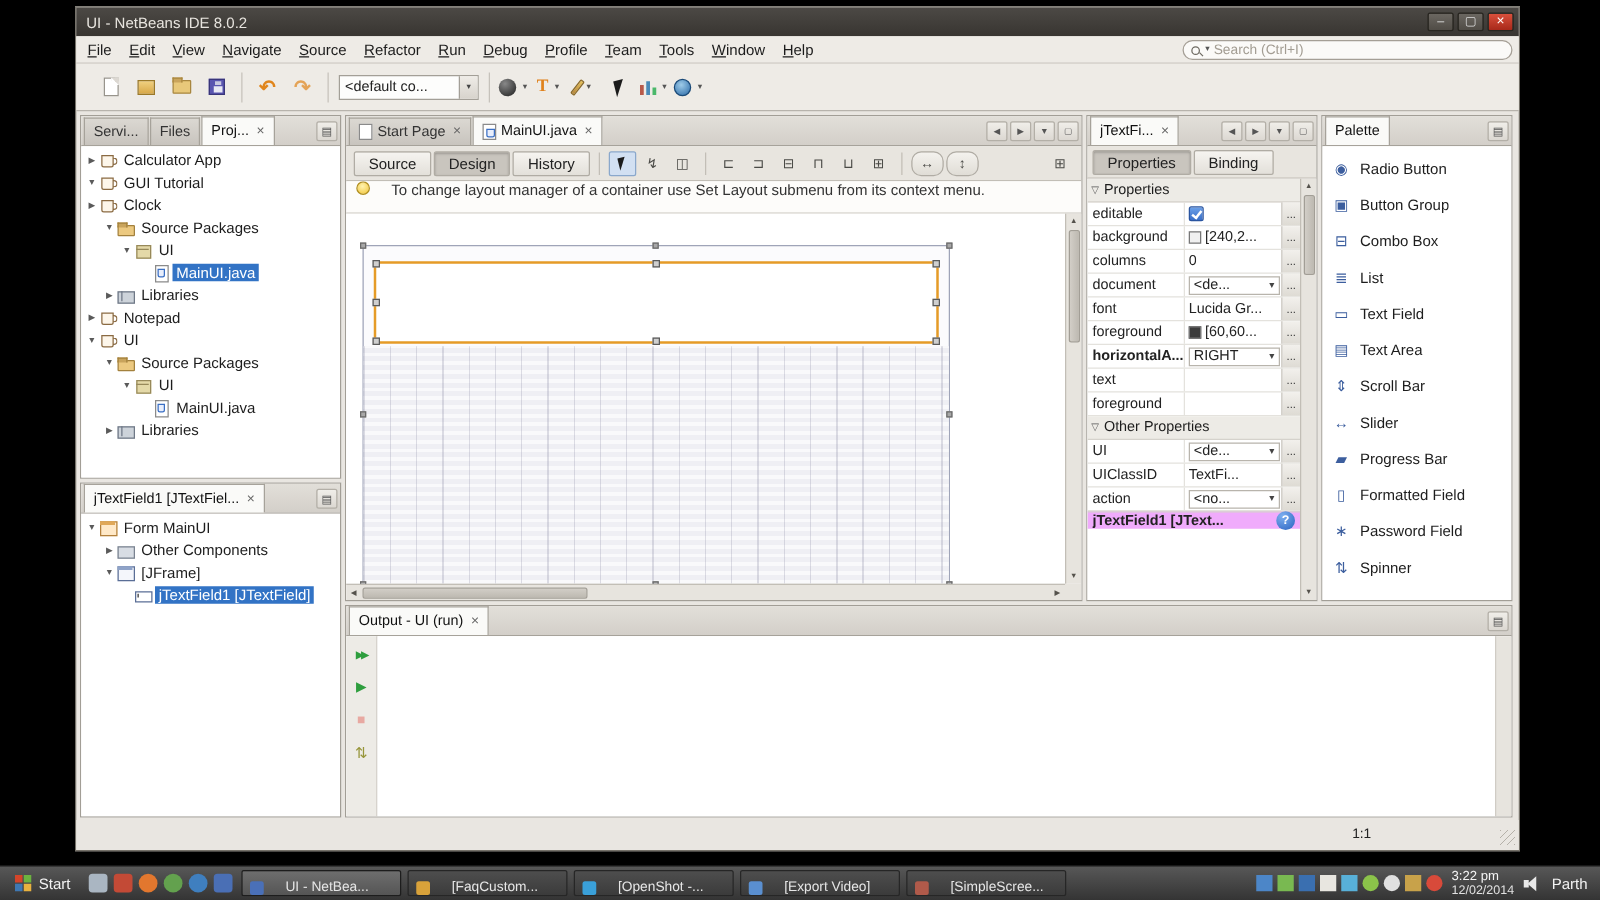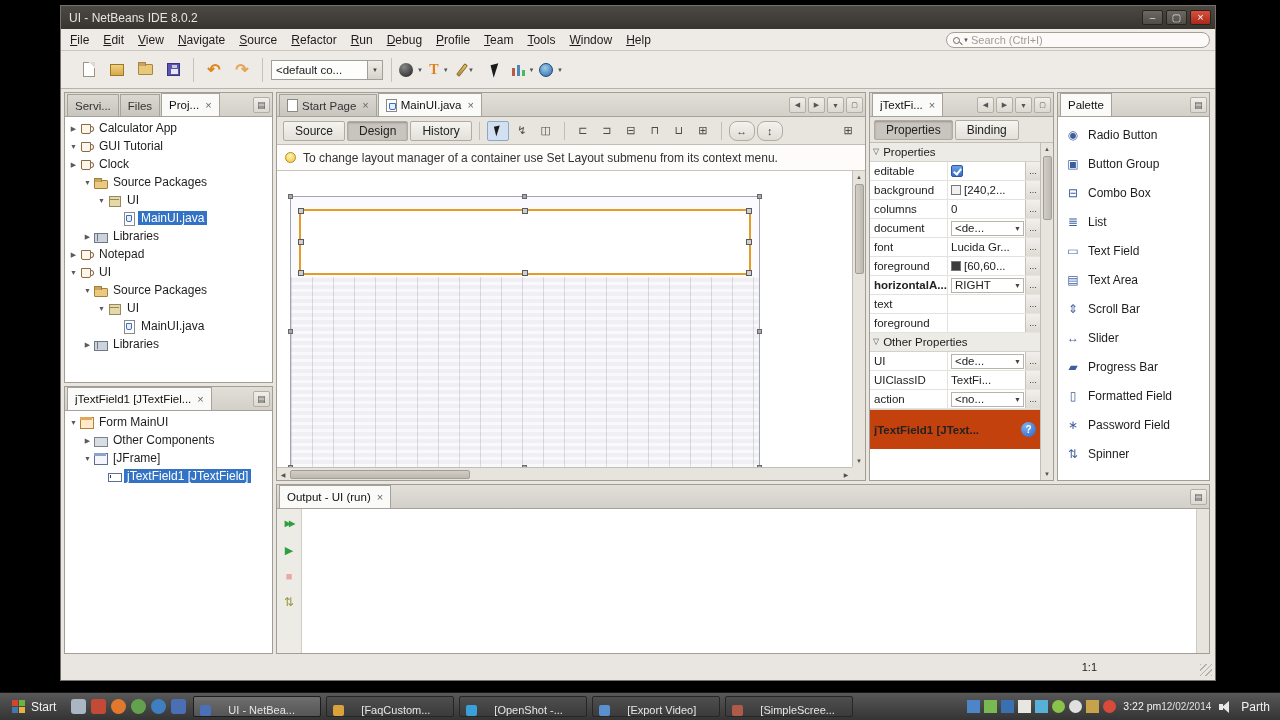--- a/index.html
+++ b/index.html
@@ -96,21 +96,21 @@
 .ic-java::after{content:"";position:absolute;left:2px;top:3px;width:5px;height:5px;border:1px solid #3a6fc4;border-radius:0 0 2px 2px;background:#e8eefc}
 .design-toolbar{position:absolute;left:0;right:0;top:24px;height:28px;background:#e8e5df;border-bottom:1px solid #c2beb6;display:flex;align-items:center;padding:0 6px;gap:2px}
 .view-switch{display:flex;gap:2px}
 .view-btn{padding:2px 11px;font-size:12px;color:#222;background:linear-gradient(#f6f4f0,#e3e0da);border:1px solid #b0aca4;border-radius:2px;white-space:nowrap}
 .view-btn.active{background:#c9c5be;box-shadow:inset 0 1px 2px rgba(0,0,0,.25)}
 .dtb{min-width:22px;height:20px;display:flex;align-items:center;justify-content:center;font-size:11px;color:#4a4a46;border:1px solid transparent;border-radius:2px}
 .dtb.active{background:#d2e0f2;border-color:#8aa8cc}
 .dtb.pill{border:1px solid #b0aca4;background:linear-gradient(#f4f2ee,#e0ddd6);border-radius:8px;min-width:26px}
 .dtb.right{margin-left:auto}
 .dsep{width:1px;height:18px;background:#c2beb6;margin:0 5px}
-.hintbar{position:absolute;left:0;right:0;top:52px;height:26px;background:#fdfcfa;border-bottom:1px solid #c9c5bd;display:flex;align-items:center;padding:0 8px;gap:7px;overflow:hidden}
+.hintbar{position:absolute;left:0;right:0;top:52px;height:26px;background:#fdfcfa;border-bottom:1px solid #c9c5bd;display:flex;align-items:flex-start;padding:0 8px;gap:17px;overflow:hidden}
 .bulb{width:11px;height:11px;border-radius:50%;background:radial-gradient(circle at 4px 3px,#fff3b0,#f2c435);border:1px solid #b08f22;flex:none}
 .hint-text{font-size:12px;color:#333;white-space:nowrap;overflow:hidden}
 .design-area{position:absolute;left:0;right:0;top:78px;bottom:0;background:#fff}
 .canvas{position:absolute;left:0;top:0;right:13px;bottom:13px;background:#fff;overflow:hidden}
 .jframe{position:absolute;left:13px;top:25px;width:470px;height:272px;background:#fbfbfd;border:1px solid #9fa4b8}
 .stripes{position:absolute;left:0;right:0;top:80px;bottom:0;background-color:#efeff4;background-image:repeating-linear-gradient(90deg,rgba(140,140,165,.28) 0 1px,transparent 1px 21px),repeating-linear-gradient(0deg,rgba(255,255,255,.65) 0 3px,transparent 3px 7px)}
 .jtextfield{position:absolute;left:8px;top:12px;width:452px;height:66px;background:#fff;border:2px solid #e59b27;z-index:2}
 .handle{position:absolute;width:6px;height:6px;background:#cfcfcf;border:1px solid #5a5a5a;z-index:3}
 .handle.fh{background:#a8a8a8;border-color:#6a6a6a;width:5px;height:5px}
 .h-tl{left:-3px;top:-3px}.h-tm{left:50%;top:-3px;margin-left:-3px}.h-tr{right:-3px;top:-3px}
@@ -136,21 +136,21 @@
 .prop-name.b{font-weight:bold}
 .prop-value{flex:1;display:flex;align-items:center;padding:0 1px 0 3px;overflow:hidden;gap:3px}
 .pv-text{font-size:11.5px;color:#222;white-space:nowrap;overflow:hidden}
 .pv-drop{font-size:7px;color:#444;line-height:1}
 .combo-cell{flex:1;display:flex;align-items:center;border:1px solid #b8b4ac;background:#fff;height:15px;padding:0 2px 0 3px;overflow:hidden}
 .combo-cell .pv-drop{margin-left:auto}
 .cb{width:12px;height:12px;background:linear-gradient(#6ba0e8,#3a6fc8);border:1px solid #2a55a0;border-radius:2px;position:relative;flex:none}
 .cb::after{content:"";position:absolute;left:3px;top:1px;width:3px;height:6px;border-right:2px solid #fff;border-bottom:2px solid #fff;transform:rotate(38deg)}
 .swatch{width:10px;height:10px;border:1px solid #777;flex:none}
 .prop-ellipsis{width:15px;flex:none;display:flex;align-items:center;justify-content:center;font-size:9px;color:#333;background:linear-gradient(#f2f0ec,#dedbd4);border-left:1px solid #c6c2bb;line-height:1}
-.props-status{height:40px;display:flex;align-items:center;padding:0 4px;gap:4px;border-top:1px solid #d5d2cc;flex:none;background:#c2410c}
+.props-status{height:14px;display:flex;align-items:center;padding:0 4px;gap:4px;border-top:1px solid #d5d2cc;flex:none;background:#f0abfc}
 .status-label{font-size:11.5px;font-weight:bold;flex:1;overflow:hidden;white-space:nowrap}
 .help-btn{width:15px;height:15px;border-radius:50%;background:radial-gradient(circle at 5px 4px,#7db0f0,#2a62c0);color:#fff;font-size:10px;font-weight:bold;display:flex;align-items:center;justify-content:center;flex:none}
 .pscroll{width:13px;flex:none;background:#e7e4de;border-left:1px solid #c2beb6;display:flex;flex-direction:column;align-items:center}
 .pthumb{width:9px;height:64px;background:linear-gradient(90deg,#d2cec7,#bdb9b1);border:1px solid #a29e96;border-radius:2px;margin-top:1px}
 .pscroll .end{margin-top:auto}
 
 .pal-list{padding-top:3px}
 .pal-item{height:29px;display:flex;align-items:center;gap:7px;padding-left:7px}
 .pal-ic{width:16px;text-align:center;font-size:12px;color:#3c5e9e;flex:none;line-height:1}
 .pal-label{font-size:12px;color:#1d1d1d;white-space:nowrap;overflow:hidden}
@@ -175,21 +175,21 @@
 .start-logo{width:13px;height:13px;flex:none;background:linear-gradient(#d4452a,#d4452a) 0 0/6px 6px no-repeat,linear-gradient(#6cb33f,#6cb33f) 7px 0/6px 6px no-repeat,linear-gradient(#3f78b3,#3f78b3) 0 7px/6px 6px no-repeat,linear-gradient(#e8b23f,#e8b23f) 7px 7px/6px 6px no-repeat}
 .quick{display:flex;align-items:center;gap:5px;flex:none}
 .ql{width:15px;height:15px;border-radius:3px;display:inline-block}
 .tk-wins{display:flex;align-items:center;gap:5px;flex:1;overflow:hidden}
 .tk-win{display:flex;align-items:flex-end;gap:17px;width:128px;height:21px;padding:0 6px;background:linear-gradient(#4e4e4e,#3b3b3b);border:1px solid #262626;border-radius:2px;flex:none}
 .tk-win.active{background:linear-gradient(#6e6e6e,#555);border-color:#1d1d1d}
 .tk-ic{width:11px;height:11px;border-radius:2px;flex:none}
 .tk-label{color:#e6e6e6;font-size:11px;white-space:nowrap;overflow:hidden}
 .tray{display:flex;align-items:center;gap:4px;flex:none}
 .tray-ic{width:13px;height:13px;display:inline-block}
-.clock{display:flex;align-items:flex-start;line-height:11px;flex:none}
+.clock{display:flex;flex-direction:column;align-items:flex-start;line-height:11px;flex:none}
 .clock-time{color:#f4f4f4;font-size:10.5px}
 .clock-date{color:#e0e0e0;font-size:10px}
 .speaker{position:relative;width:16px;height:14px;flex:none}
 .speaker::before{content:"";position:absolute;left:1px;top:4px;width:4px;height:6px;background:#e8e8e8}
 .speaker::after{content:"";position:absolute;left:4px;top:1px;border-right:7px solid #e8e8e8;border-top:6px solid transparent;border-bottom:6px solid transparent}
 .tk-user{color:#f2f2f2;font-size:12px;margin-right:2px;flex:none}
 </style>
 </head>
 <body>
 

